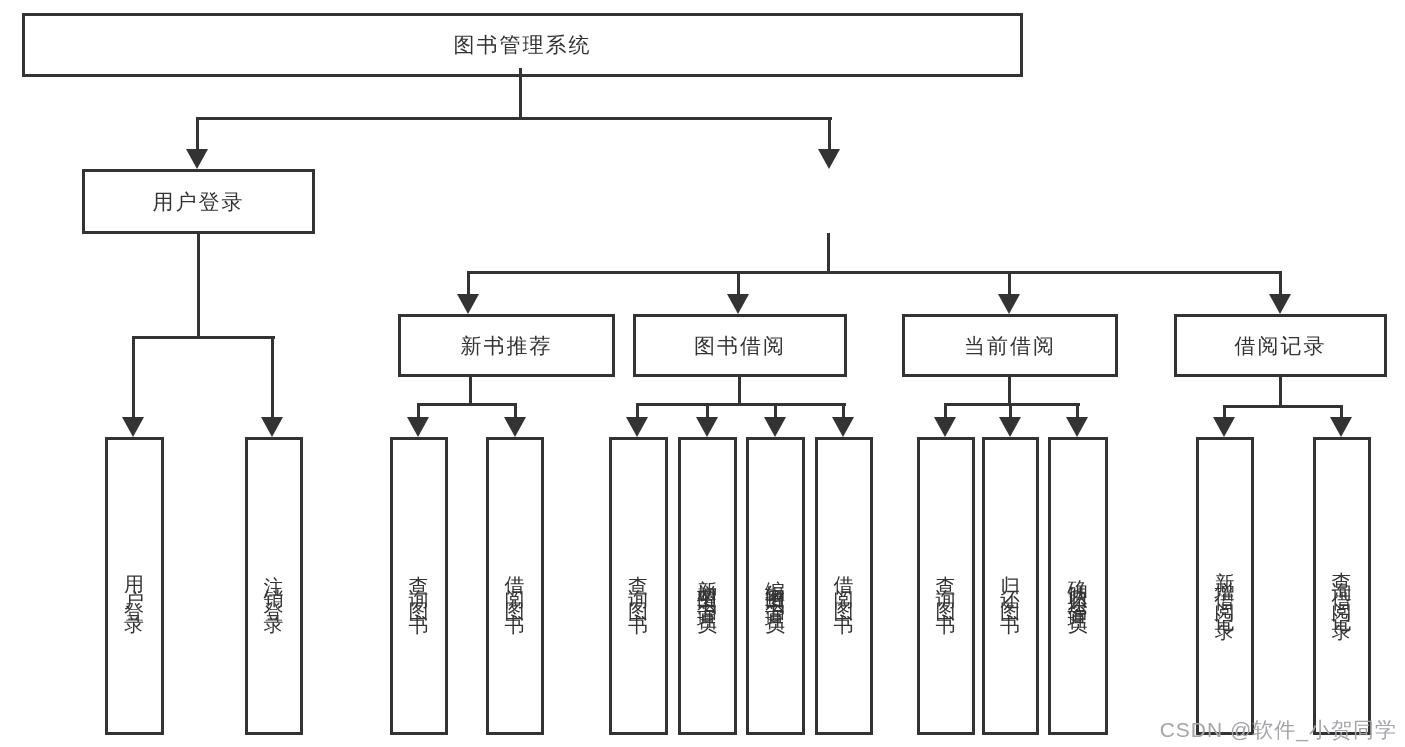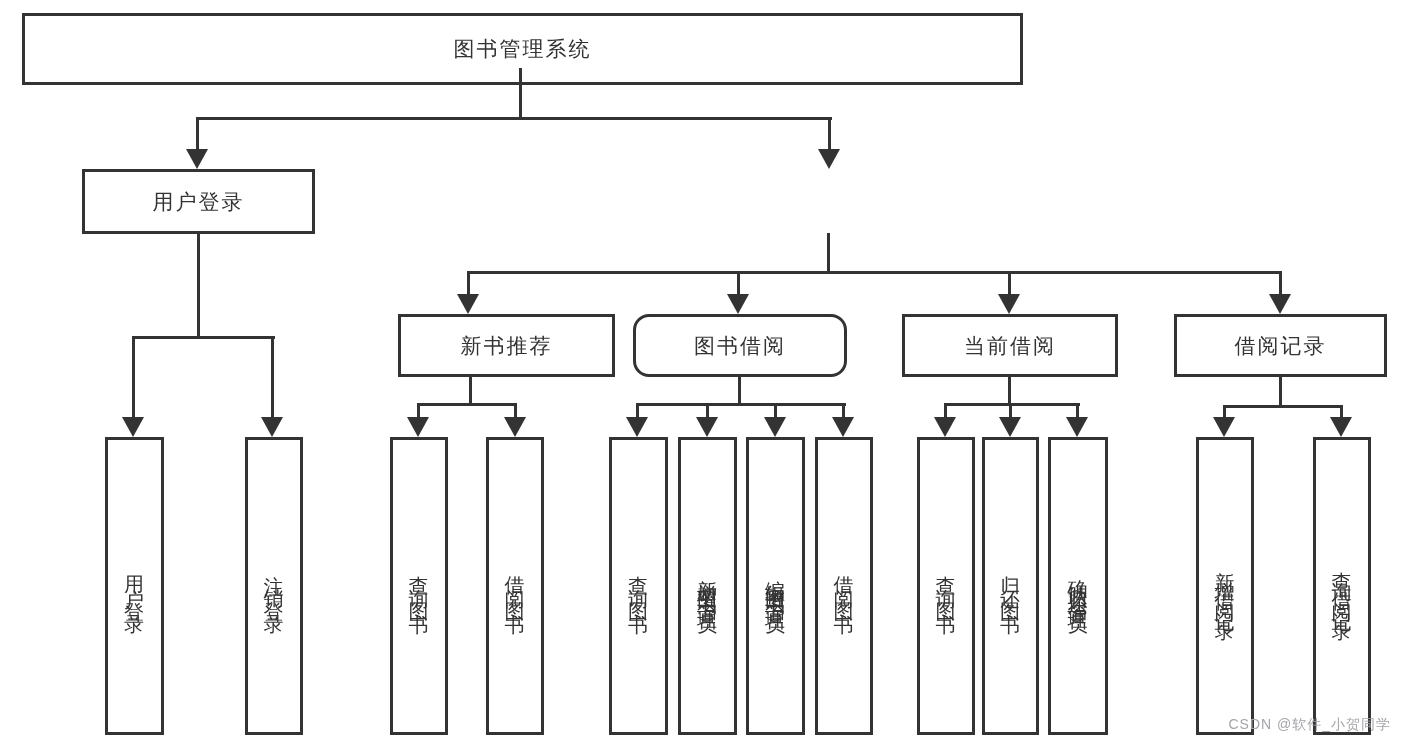--- a/index.html
+++ b/index.html
@@ -33,33 +33,33 @@
   .hline{position:absolute;height:3px;background:#333333;}
   .vline{position:absolute;width:3px;background:#333333;}
   .arrow{
     position:absolute;width:0;height:0;
     border-left:11px solid transparent;
     border-right:11px solid transparent;
     border-top:20px solid #333333;
   }
   .watermark{
     position:absolute;
-    right:14px;top:716px;
-    font-size:14px;
+    right:8px;top:716px;
+    font-size:21px;
     letter-spacing:1px;
     color:#a4a4a9;
     white-space:nowrap;
   }
 </style>
 </head>
 <body>
 
 <div class="stage">
 
-  <div class="box hlabel" style="left:22px;top:13px;width:1001px;height:72px;">图书管理系统</div>
+  <div class="box hlabel" style="left:22px;top:13px;width:1001px;height:64px;">图书管理系统</div>
 
   <div class="vline" style="left:519px;top:68px;height:52px;"></div>
   <div class="hline" style="left:196px;top:117px;width:636px;"></div>
   <div class="vline" style="left:196px;top:117px;height:36px;"></div>
   <div class="arrow" style="left:186px;top:149px;"></div>
   <div class="vline" style="left:828px;top:117px;height:36px;"></div>
   <div class="arrow" style="left:818px;top:149px;"></div>
 
   <div class="box hlabel" style="left:82px;top:169px;width:233px;height:65px;">用户登录</div>
 
@@ -75,21 +75,21 @@
   <div class="vline" style="left:467px;top:271px;height:26px;"></div>
   <div class="arrow" style="left:457px;top:294px;"></div>
   <div class="vline" style="left:737px;top:271px;height:26px;"></div>
   <div class="arrow" style="left:727px;top:294px;"></div>
   <div class="vline" style="left:1008px;top:271px;height:26px;"></div>
   <div class="arrow" style="left:998px;top:294px;"></div>
   <div class="vline" style="left:1279px;top:271px;height:26px;"></div>
   <div class="arrow" style="left:1269px;top:294px;"></div>
 
   <div class="box hlabel" style="left:362px;top:314px;width:217px;height:63px;margin-left:36px;">新书推荐</div>
-  <div class="box hlabel" style="left:633px;top:314px;width:214px;height:63px;border-radius:16px;">图书借阅</div>
+  <div class="box hlabel" style="left:633px;top:314px;width:214px;height:63px;">图书借阅</div>
   <div class="box hlabel" style="left:1174px;top:314px;width:213px;height:63px;">借阅记录</div>
   <div class="box hlabel" style="left:902px;top:314px;width:216px;height:63px;">当前借阅</div>
 
   <div class="vline" style="left:469px;top:377px;height:29px;"></div>
   <div class="hline" style="left:417px;top:403px;width:100px;"></div>
   <div class="vline" style="left:417px;top:403px;height:18px;"></div>
   <div class="arrow" style="left:407px;top:417px;"></div>
   <div class="vline" style="left:514px;top:403px;height:18px;"></div>
   <div class="arrow" style="left:504px;top:417px;"></div>
 

